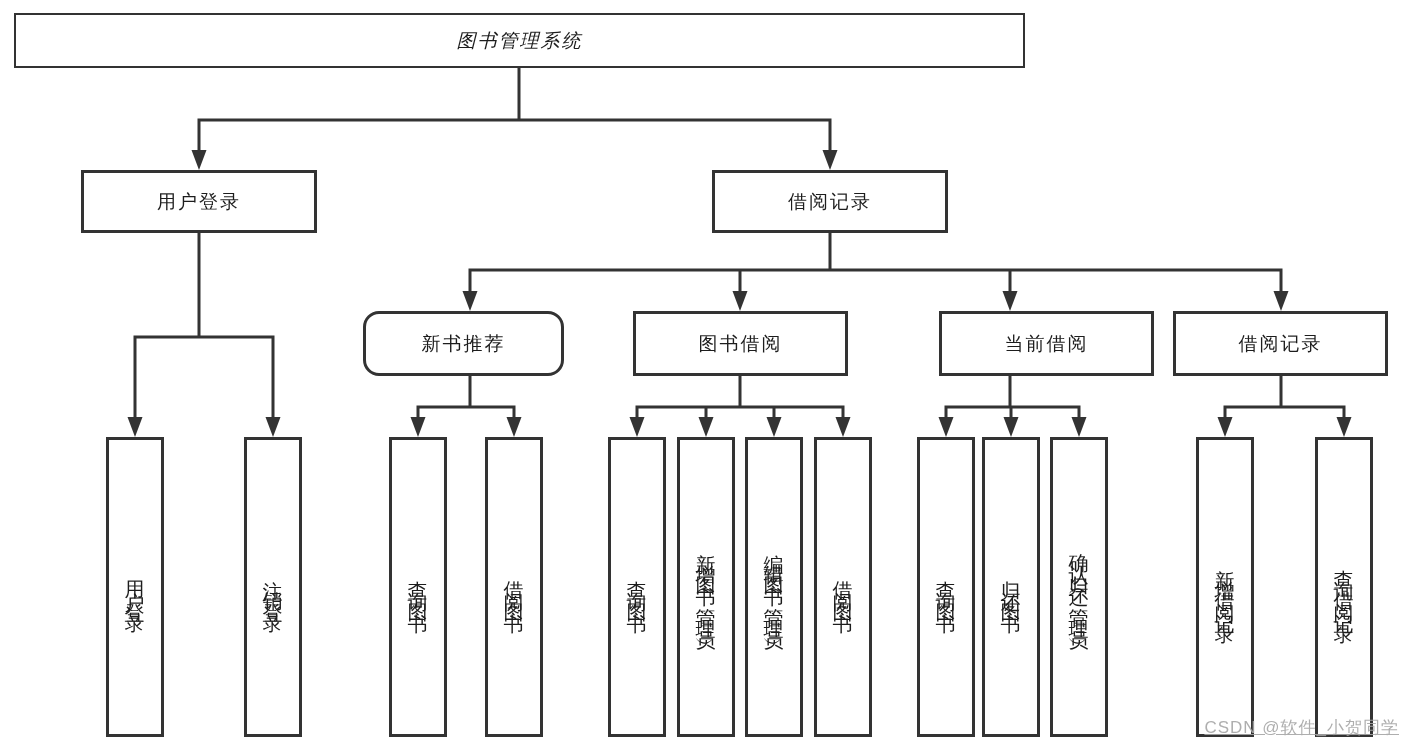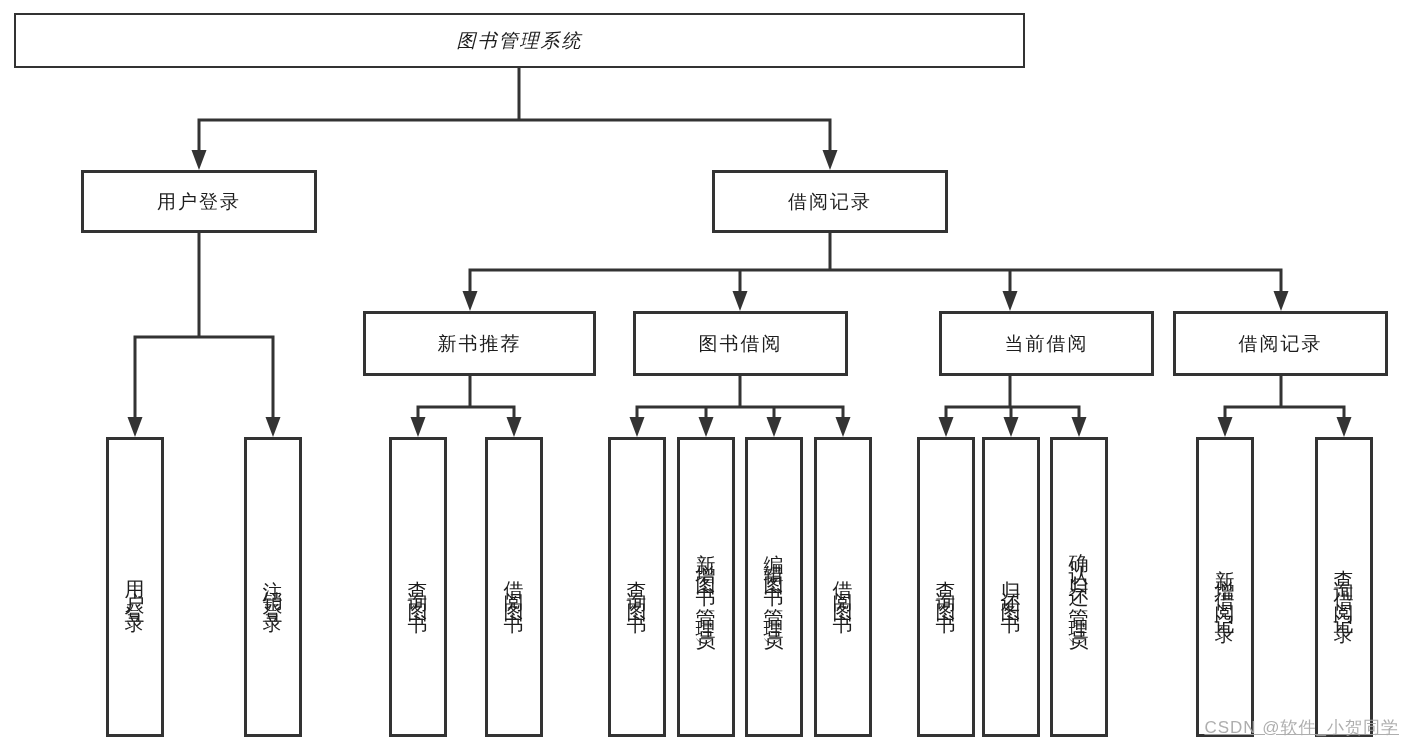--- a/index.html
+++ b/index.html
@@ -108,21 +108,21 @@
     <span class="h-label">图书管理系统</span>
   </div>
 
   <div class="box" style="left:81px; top:170px; width:236px; height:63px;">
     <span class="h-label">用户登录</span>
   </div>
   <div class="box" style="left:712px; top:170px; width:236px; height:63px;">
     <span class="h-label">借阅记录</span>
   </div>
 
-  <div class="box" style="left:363px; top:311px; width:233px; height:65px;">
+  <div class="box" style="left:363px; top:311px; width:201px; height:65px;border-radius:16px;">
     <span class="h-label">新书推荐</span>
   </div>
   <div class="box" style="left:633px; top:311px; width:215px; height:65px;">
     <span class="h-label">图书借阅</span>
   </div>
   <div class="box" style="left:903px; top:311px; width:215px; height:65px;margin-left:36px;">
     <span class="h-label">当前借阅</span>
   </div>
   <div class="box" style="left:1173px; top:311px; width:215px; height:65px;">
     <span class="h-label">借阅记录</span>

